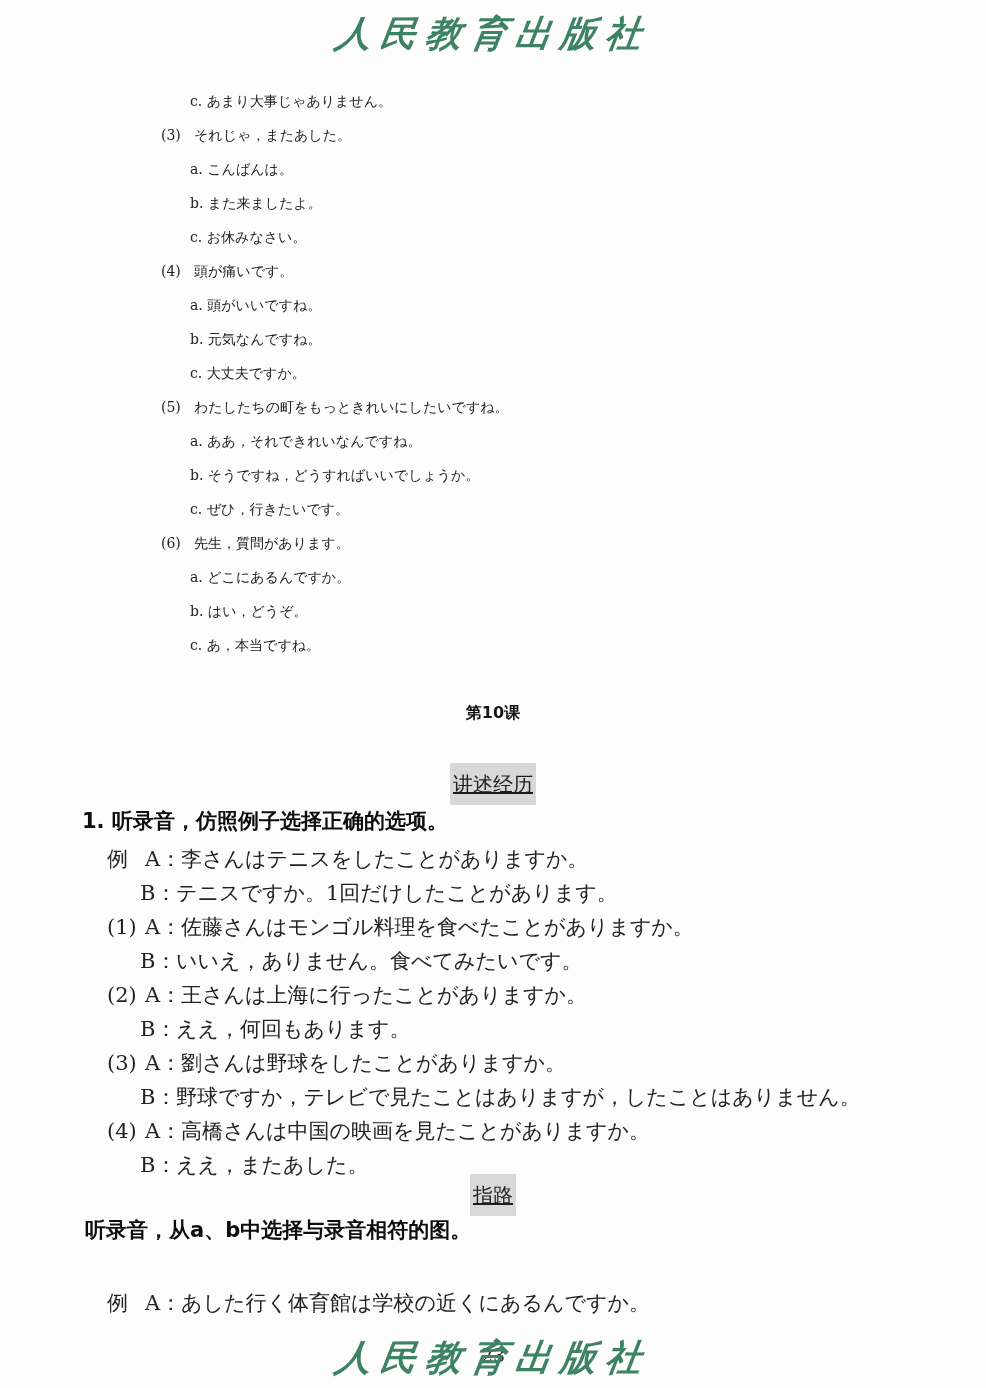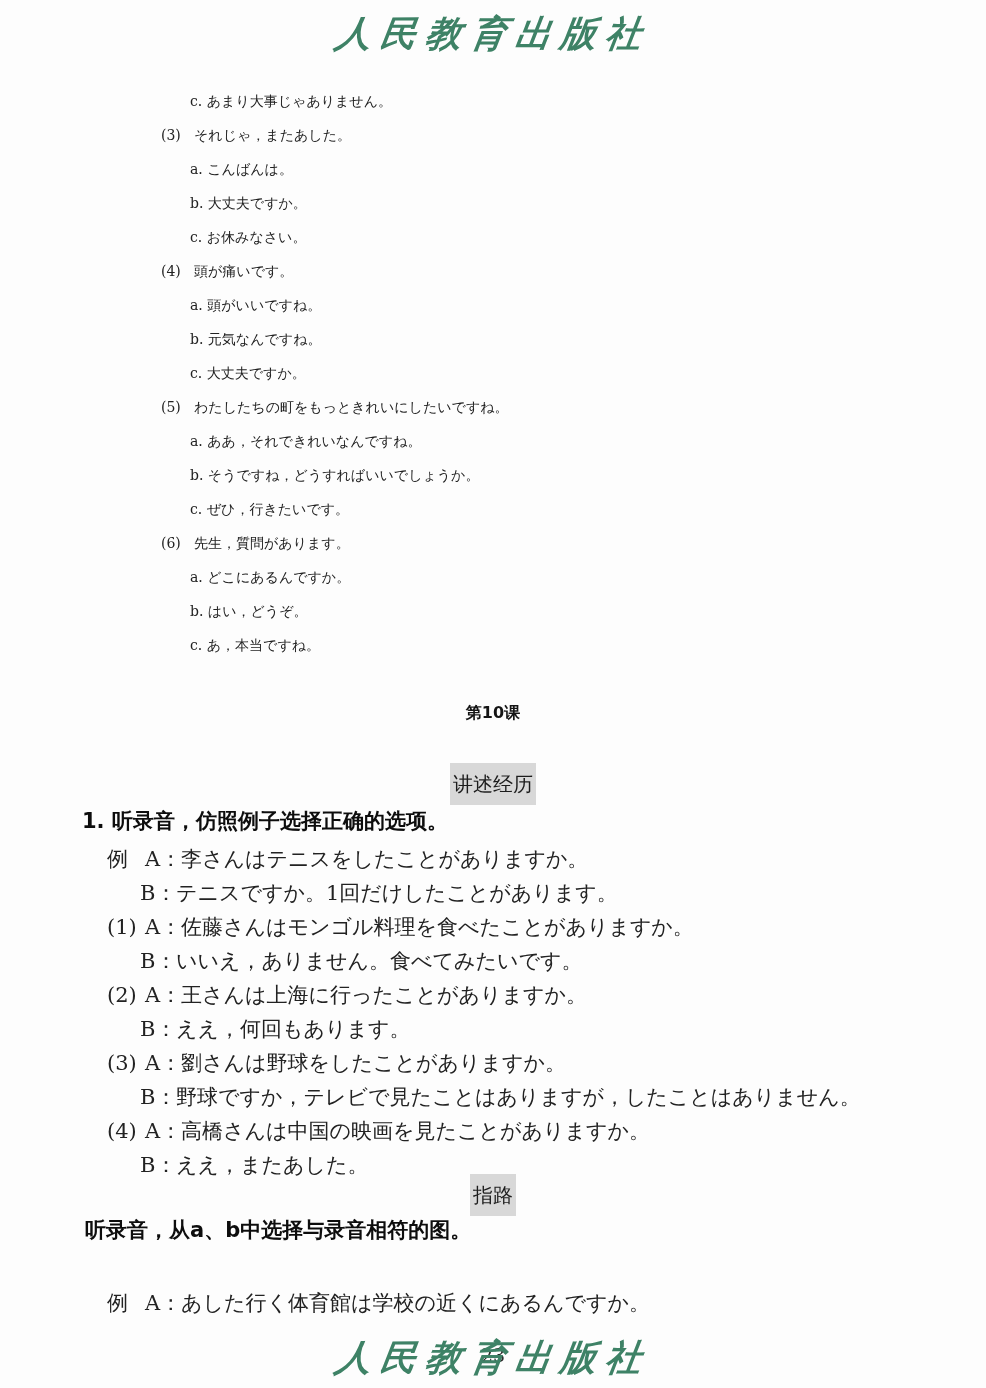--- a/index.html
+++ b/index.html
@@ -55,20 +55,21 @@
     position: absolute; left: 0; right: 0;
     text-align: center;
     font-size: 20px;
     color: #1c1c1c;
   }
   .subtitle-wrap.first { top: 771px; }
   .subtitle-wrap.second { top: 1182px; }
   .subtitle {
     background: #d8d8d8;
     padding: 9px 3px;
+    text-decoration: underline;
   }
 
   .instruction {
     position: absolute;
     font-family: "DejaVu Sans", "Liberation Sans", sans-serif;
     font-weight: bold;
     font-size: 21px;
     color: #0d0d0d;
     white-space: nowrap;
   }
@@ -106,21 +107,21 @@
 
   <div class="logo top">人民教育出版社</div>
 
   <section class="quiz">
     <div class="line opt">c. あまり大事じゃありません。</div>
 
     <div class="line q">
       <span class="qnum">(3)</span><span>それじゃ，またあした。</span>
     </div>
     <div class="line opt">a. こんばんは。</div>
-    <div class="line opt">b. 大丈夫ですか。</div>
+    <div class="line opt">b. また来ましたよ。</div>
     <div class="line opt">c. お休みなさい。</div>
 
     <div class="line q">
       <span class="qnum">(4)</span><span>頭が痛いです。</span>
     </div>
     <div class="line opt">a. 頭がいいですね。</div>
     <div class="line opt">b. 元気なんですね。</div>
     <div class="line opt">c. 大丈夫ですか。</div>
 
     <div class="line q">

